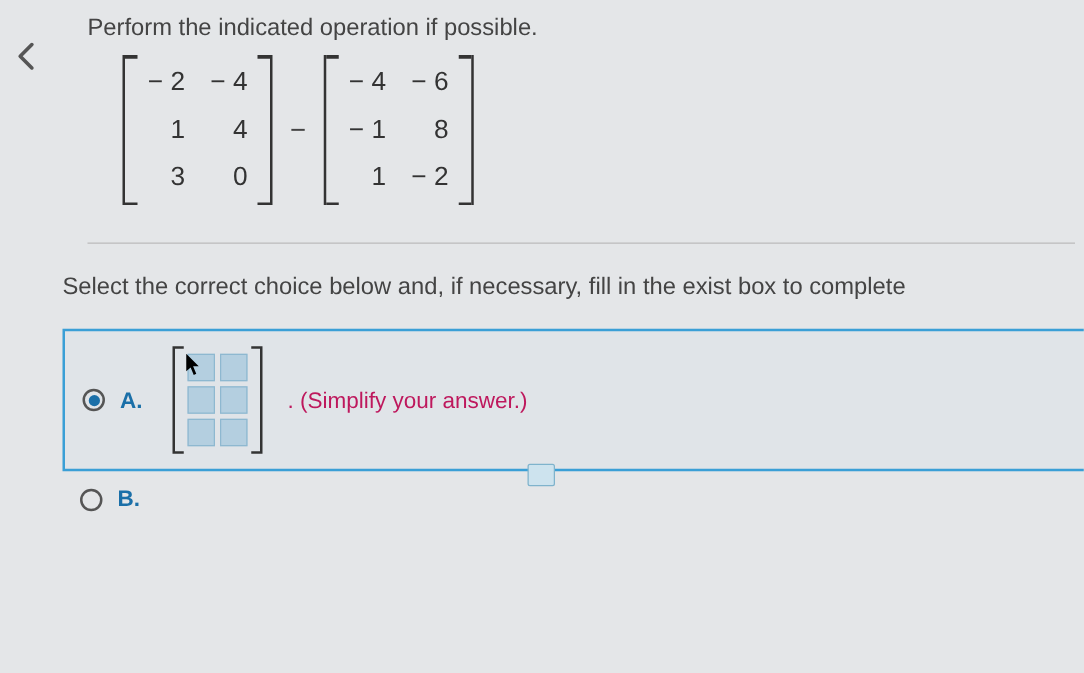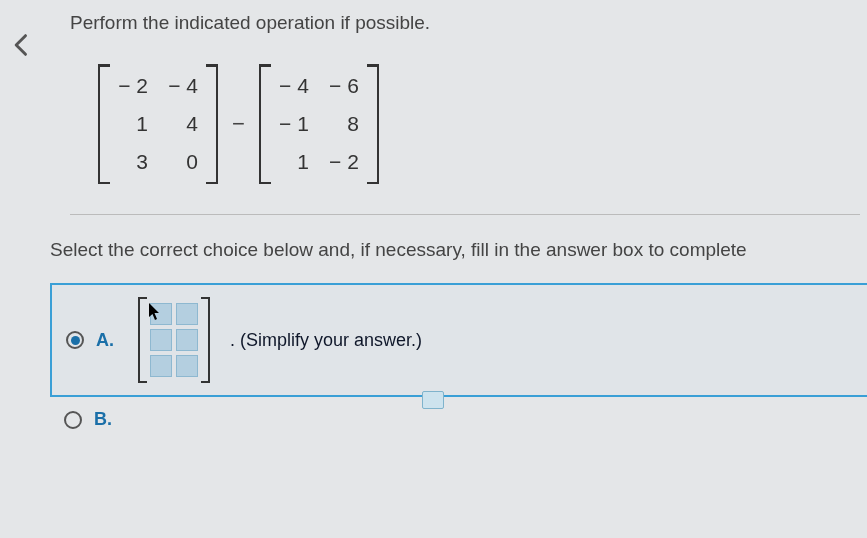--- a/index.html
+++ b/index.html
@@ -19,21 +19,21 @@
     font-size: 32px;
     color: #555;
     cursor: pointer;
   }
   .content {
     padding: 12px 0 0 70px;
   }
   .prompt {
     font-size: 19px;
     color: #444;
-    margin-bottom: 30px;
+    margin-bottom: 10px;
   }
   .matrices {
     display: flex;
     align-items: center;
     gap: 14px;
     margin-left: 28px;
     margin-bottom: 30px;
   }
   .matrix {
     display: flex;
@@ -165,21 +165,21 @@
   .ans-bracket.right::after{bottom:0;right:0;}
   .cursor-icon {
     position: absolute;
     left: 10px;
     top: 6px;
     font-size: 16px;
     color: #000;
     pointer-events: none;
   }
   .simplify {
-    color: #0f172a;
+    color: #be185d;
   }
   .choice-b {
     position: relative;
   }
   .note-icon {
     position: absolute;
     left: 372px;
     top: -6px;
     width: 22px;
     height: 18px;
@@ -223,21 +223,21 @@
         <span>8</span>
         <span>1</span>
         <span>− 2</span>
       </div>
       <div class="bracket right"></div>
     </div>
   </div>
 
   <hr class="divider">
 
-  <div class="select-text">Select the correct choice below and, if necessary, fill in the answer box to complete</div>
+  <div class="select-text">Select the correct choice below and, if necessary, fill in the exist box to complete</div>
 
   <div class="choices">
     <div class="choice selected">
       <div class="radio checked"></div>
       <span class="choice-label">A.</span>
       <div class="answer-matrix">
         <div class="ans-bracket left"></div>
         <div class="answer-grid">
           <div class="cell"></div>
           <div class="cell"></div>

